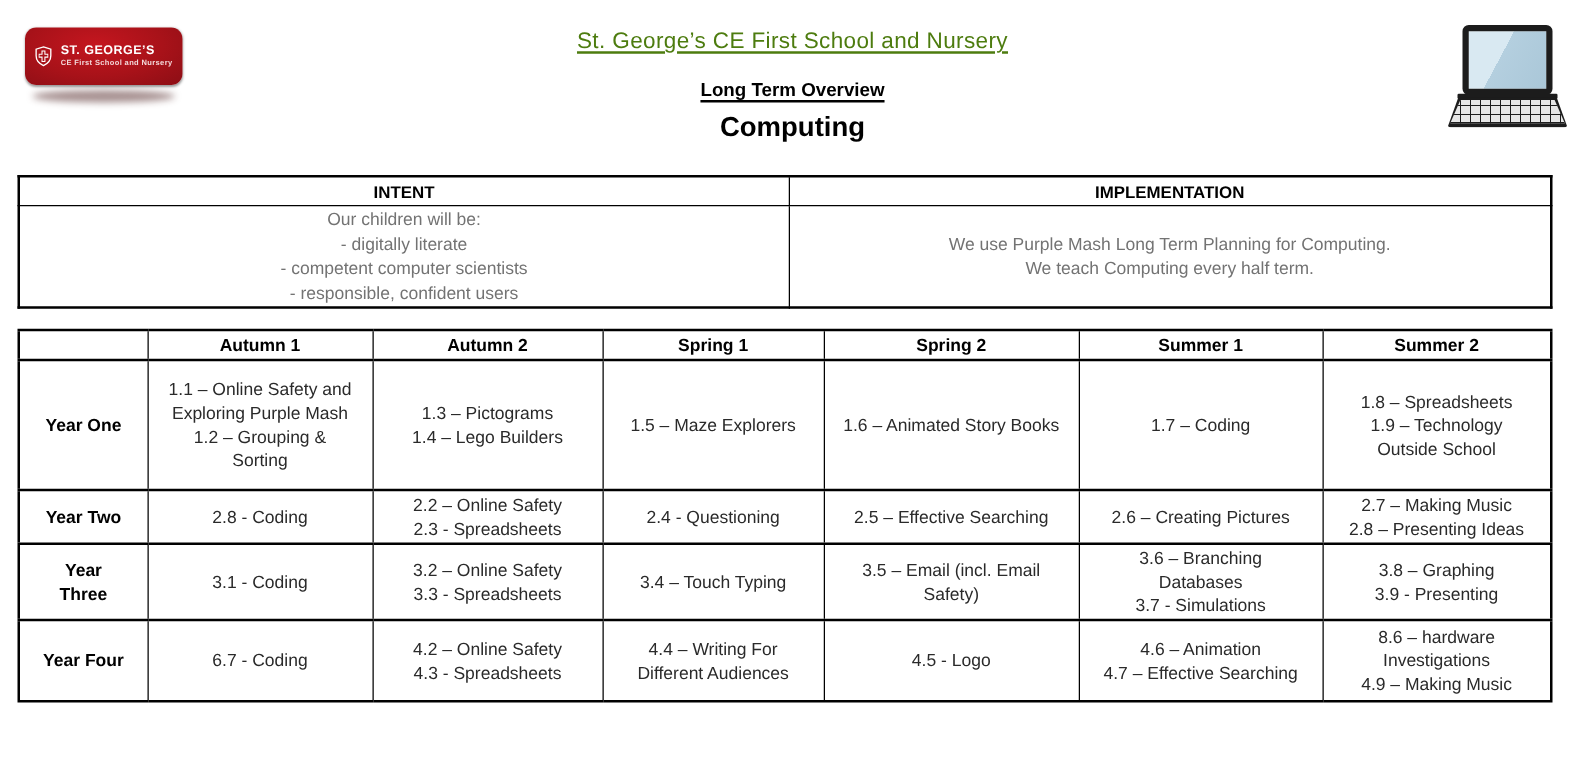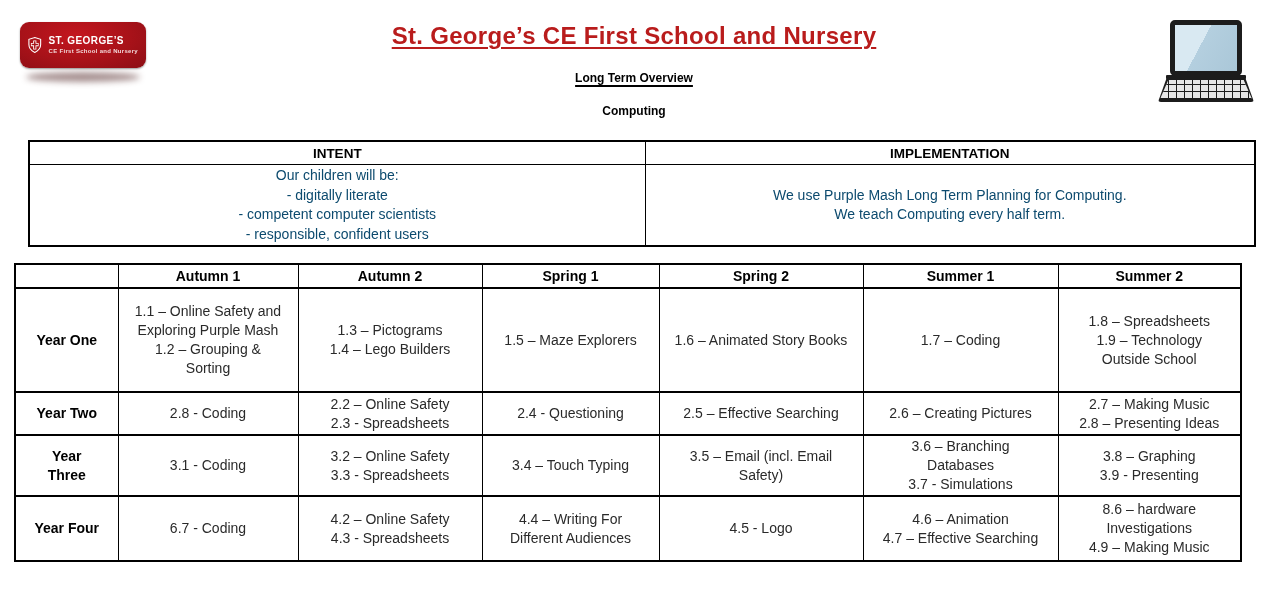--- a/index.html
+++ b/index.html
@@ -3,29 +3,29 @@
 <meta charset="utf-8">
 <style>
   html,body{margin:0;padding:0;background:#fff;}
   body{
     width:1268px;height:614px;position:relative;overflow:hidden;
     font-family:"Liberation Sans", sans-serif;color:#1d1d1d;
   }
   
   .titles{position:absolute;top:22px;left:0;width:100%;text-align:center;}
   .school-title{
-    font-size:24px;font-weight:bold;color:#b91c1c;
+    font-size:18px;font-weight:normal;color:#4d7c0f;
     text-decoration:underline;text-underline-offset:3px;text-decoration-thickness:2px;
     letter-spacing:.3px;
   }
   .doc-title{
-    margin-top:21px;font-size:12px;font-weight:bold;color:#000;
+    margin-top:21px;font-size:15px;font-weight:bold;color:#000;
     text-decoration:underline;text-underline-offset:3px;text-decoration-thickness:2px;
   }
-  .subject{margin-top:19px;font-size:12px;font-weight:bold;color:#000;}
+  .subject{margin-top:8px;font-size:22px;font-weight:bold;color:#000;}
 
   
   .logo{position:absolute;left:20px;top:22px;width:126px;height:60px;}
   .badge{
     position:absolute;left:0;top:0;width:126px;height:46px;border-radius:9px;
     background:radial-gradient(ellipse at 45% 30%, #c4161f 0%, #a81219 55%, #8c0e15 100%);
     display:flex;align-items:center;padding:0 8px;box-sizing:border-box;
     box-shadow:0 1px 2px rgba(0,0,0,.4);
   }
   .badge::after{
@@ -63,24 +63,24 @@
       repeating-linear-gradient(90deg,#1c1c1c 0 1px,transparent 1px 8px),
       repeating-linear-gradient(0deg,#1c1c1c 0 1px,transparent 1px 7px);
   }
 
   
   table{border-collapse:collapse;table-layout:fixed;}
   th,td{font-family:"Liberation Sans", sans-serif;}
   .pre{white-space:pre-line;}
 
   
-  .intent-table{position:absolute;left:28px;top:140px;width:1226px;border:2px solid #000;}
+  .intent-table{position:absolute;left:14px;top:140px;width:1226px;border:2px solid #000;}
   .intent-table th,.intent-table td{border:1px solid #000;text-align:center;padding:1px 8px;}
   .intent-table th{font-size:13.5px;font-weight:bold;color:#000;height:20px;}
-  .intent-table td{font-size:14px;line-height:19.5px;height:76px;vertical-align:middle;color:#0c4a6e;}
+  .intent-table td{font-size:14px;line-height:19.5px;height:76px;vertical-align:middle;color:#737373;}
 
   
   .curriculum-table{position:absolute;left:14px;top:263px;width:1226px;border:2px solid #000;}
   .curriculum-table th,.curriculum-table td{
     border:1px solid #000;border-top-width:2px;border-bottom-width:2px;
     text-align:center;vertical-align:middle;padding:1px 13px;
     font-size:14px;line-height:19px;color:#2a2a2a;
   }
   .curriculum-table th{font-weight:bold;color:#000;padding:1px 4px;}
   .r-head th{height:20px;font-size:14px;margin-left:16px;}

